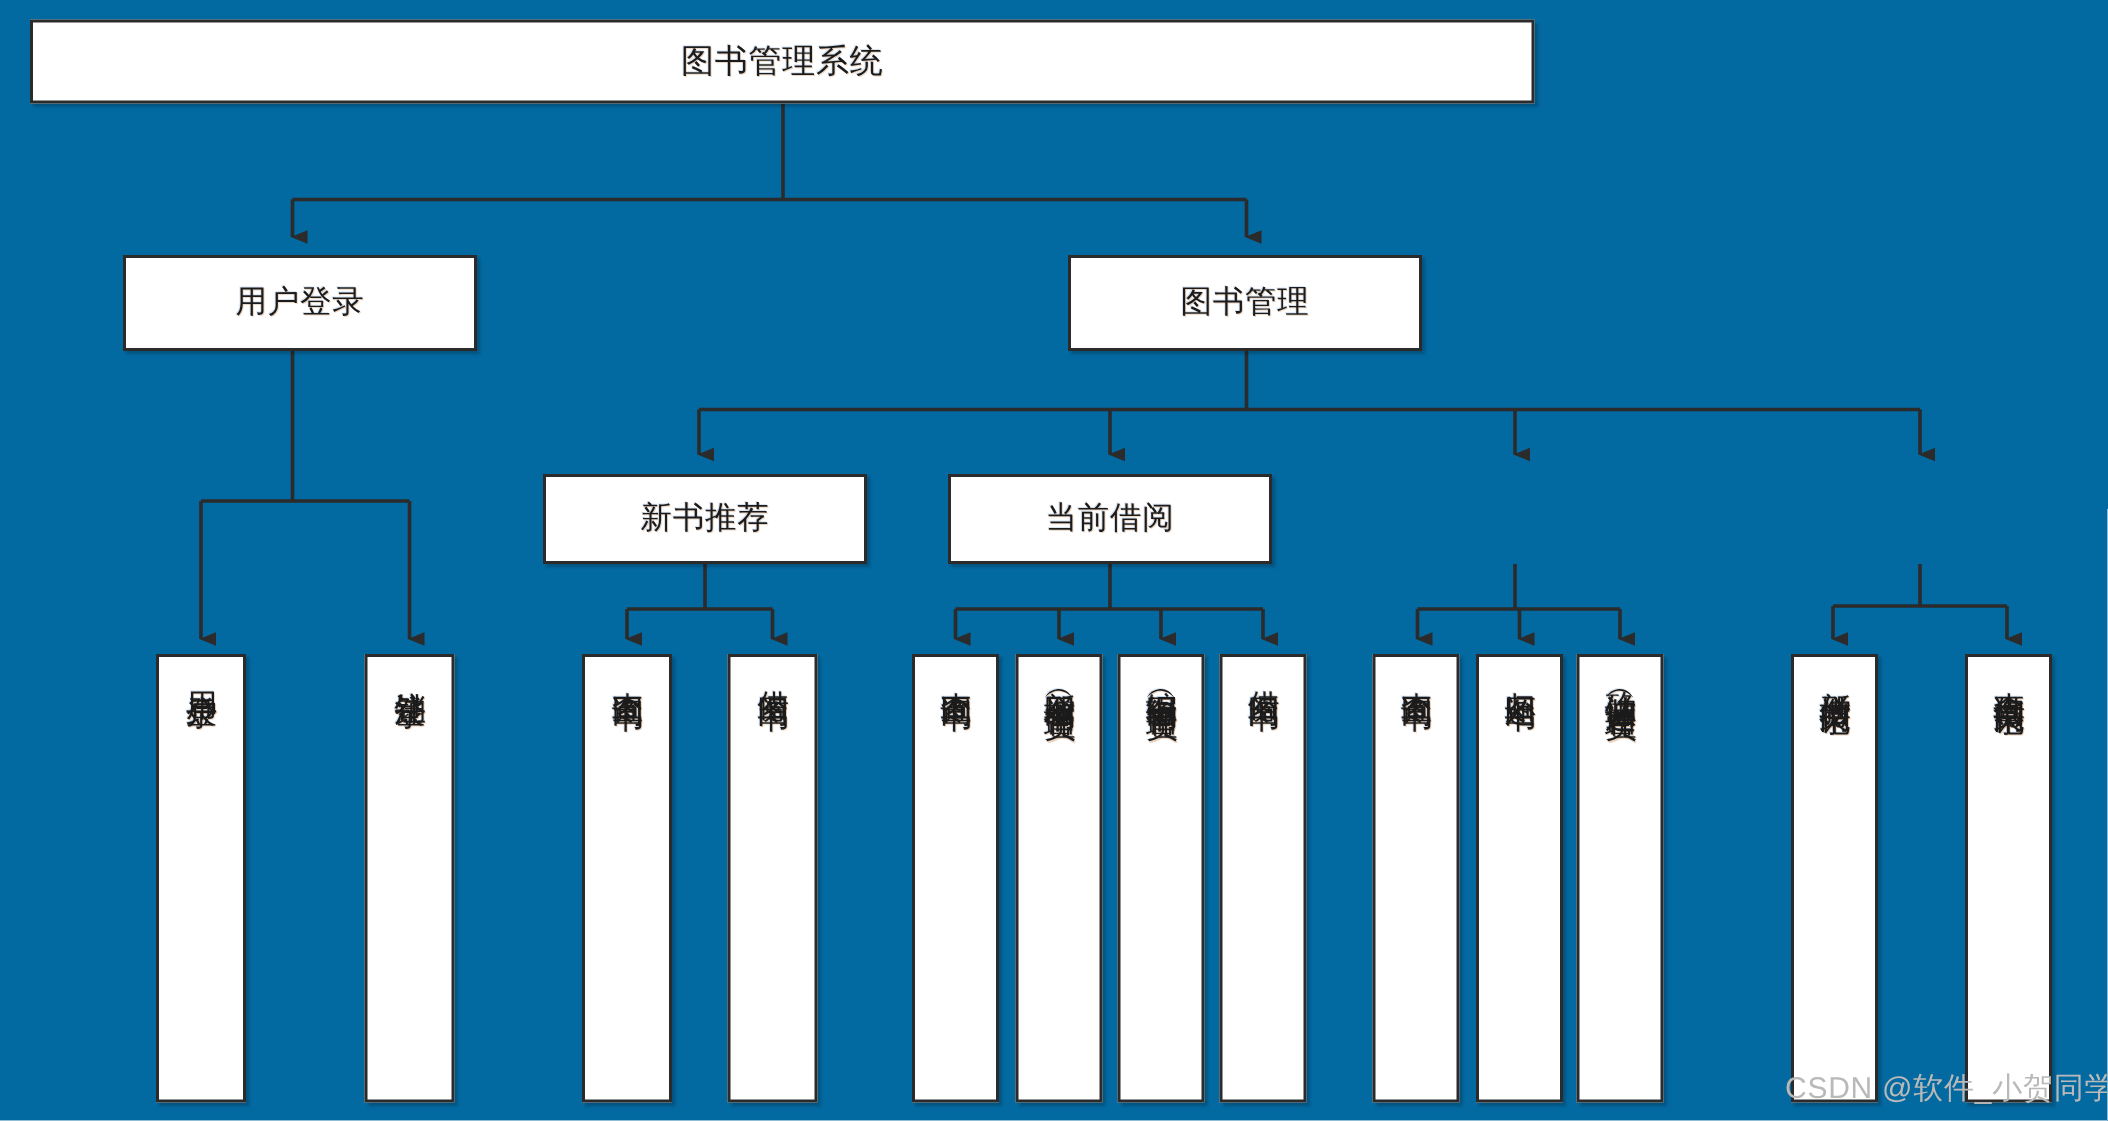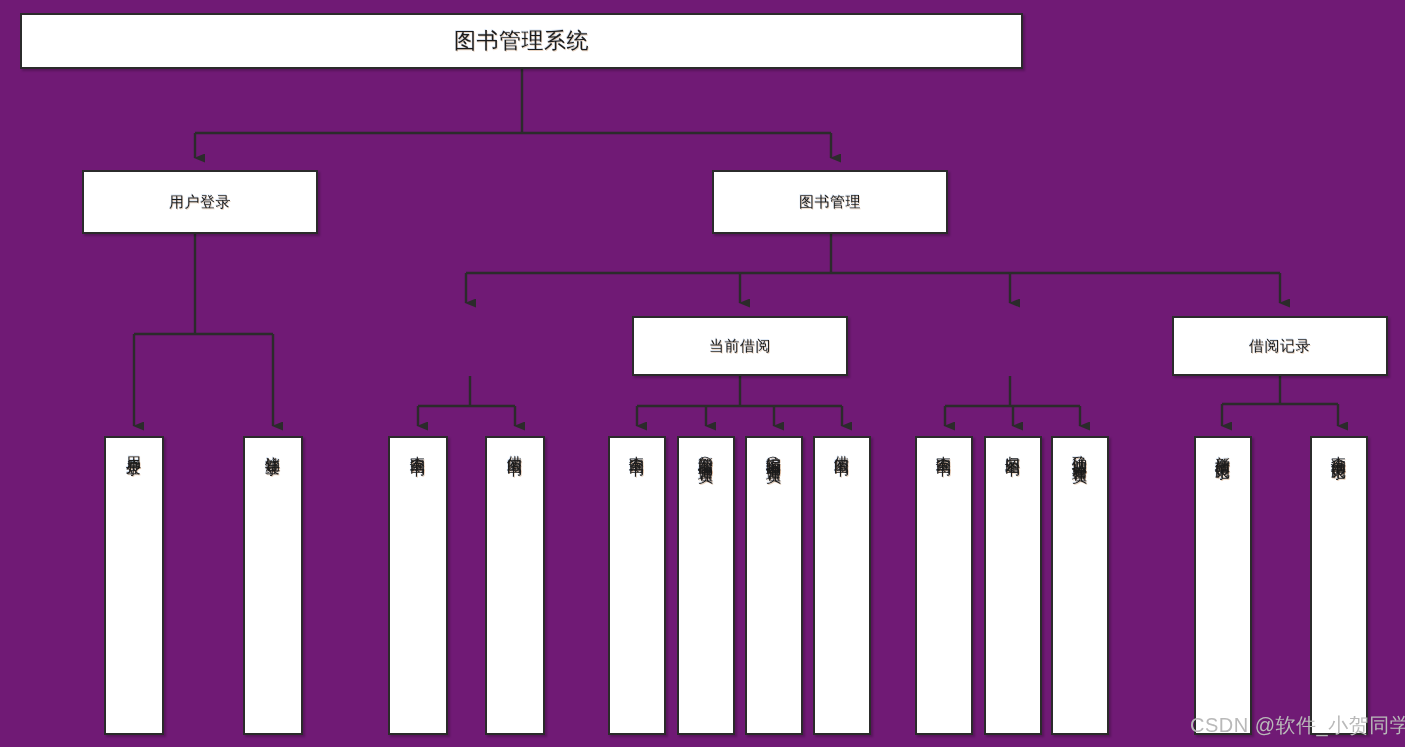--- a/index.html
+++ b/index.html
@@ -8,21 +8,21 @@
     padding: 0;
     background: #ffffff;
   }
   body {
     font-family: "Liberation Sans", "DejaVu Sans", sans-serif;
   }
   #canvas {
     position: relative;
     width: 1405px;
     height: 747px;
-    background: #701a75;
+    background: #0369a1;
     overflow: hidden;
   }
   #diagram-svg {
     position: absolute;
     left: 0;
     top: 0;
     width: 1405px;
     height: 747px;
   }
   .node {
@@ -31,21 +31,21 @@
     background: #ffffff;
     border: 2px solid #2b2b2b;
     box-shadow: 2px 2px 2px rgba(0,0,0,0.22);
     display: flex;
     align-items: center;
     justify-content: center;
     color: #1b1b1b;
     z-index: 3;
   }
   .node .node-label {
-    font-size: 15px;
+    font-size: 21px;
     line-height: 1.12;
     letter-spacing: 0.5px;
     white-space: nowrap;
     text-align: center;
     color: #1b1b1b;
     text-shadow: 0.7px 0.7px 0 rgba(190,120,60,0.30),
                  -0.6px -0.6px 0 rgba(110,150,210,0.26);
   }
   .node.vertical .node-label {
     writing-mode: vertical-rl;
@@ -133,25 +133,25 @@
     <span class="node-label">图书管理系统</span>
   </div>
 
   <div class="node" style="left:82px; top:170px; width:236px; height:64px;">
     <span class="node-label">用户登录</span>
   </div>
   <div class="node" style="left:712px; top:170px; width:236px; height:64px;">
     <span class="node-label">图书管理</span>
   </div>
 
+  <div class="node" style="left:362px; top:316px; width:216px; height:60px;">
+    <span class="node-label">新书推荐</span>
+  </div>
   <div class="node" style="left:632px; top:316px; width:216px; height:60px;">
     <span class="node-label">当前借阅</span>
-  </div>
-  <div class="node" style="left:1172px; top:316px; width:216px; height:60px;">
-    <span class="node-label">借阅记录</span>
   </div>
 
   <div class="node vertical" style="left:104px; top:436px; width:60px; height:299px;">
     <span class="node-label">用户登录</span>
   </div>
   <div class="node vertical" style="left:243px; top:436px; width:60px; height:299px;">
     <span class="node-label">注销登录</span>
   </div>
 
   <div class="node vertical" style="left:388px; top:436px; width:60px; height:299px;">

